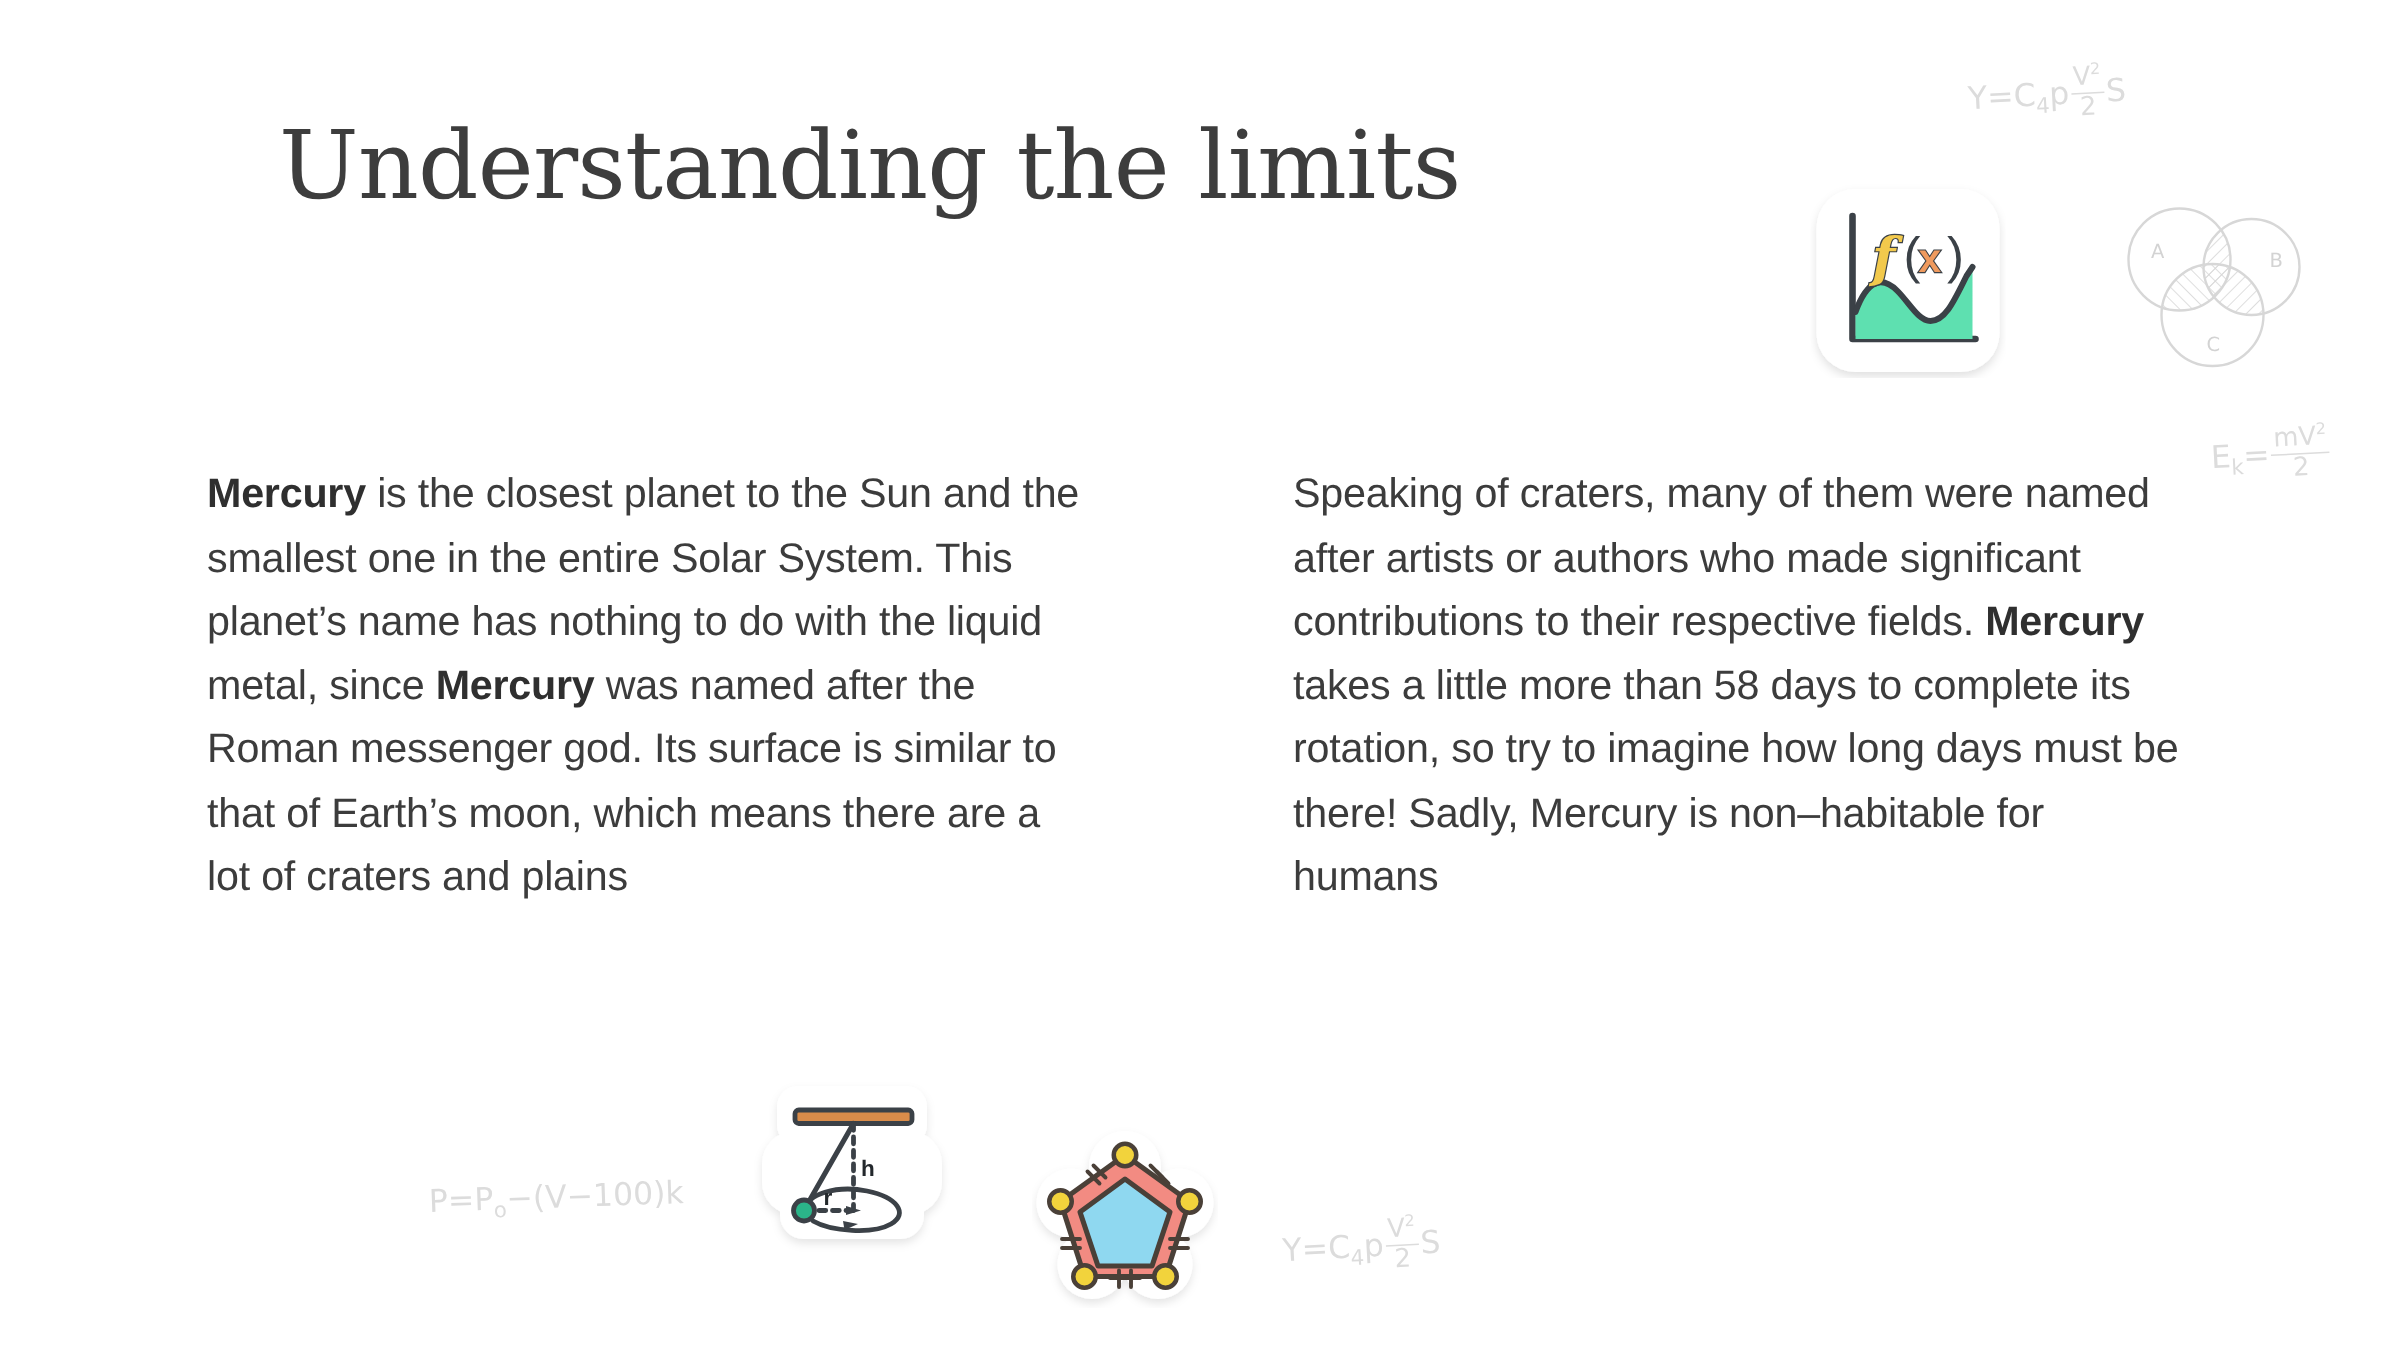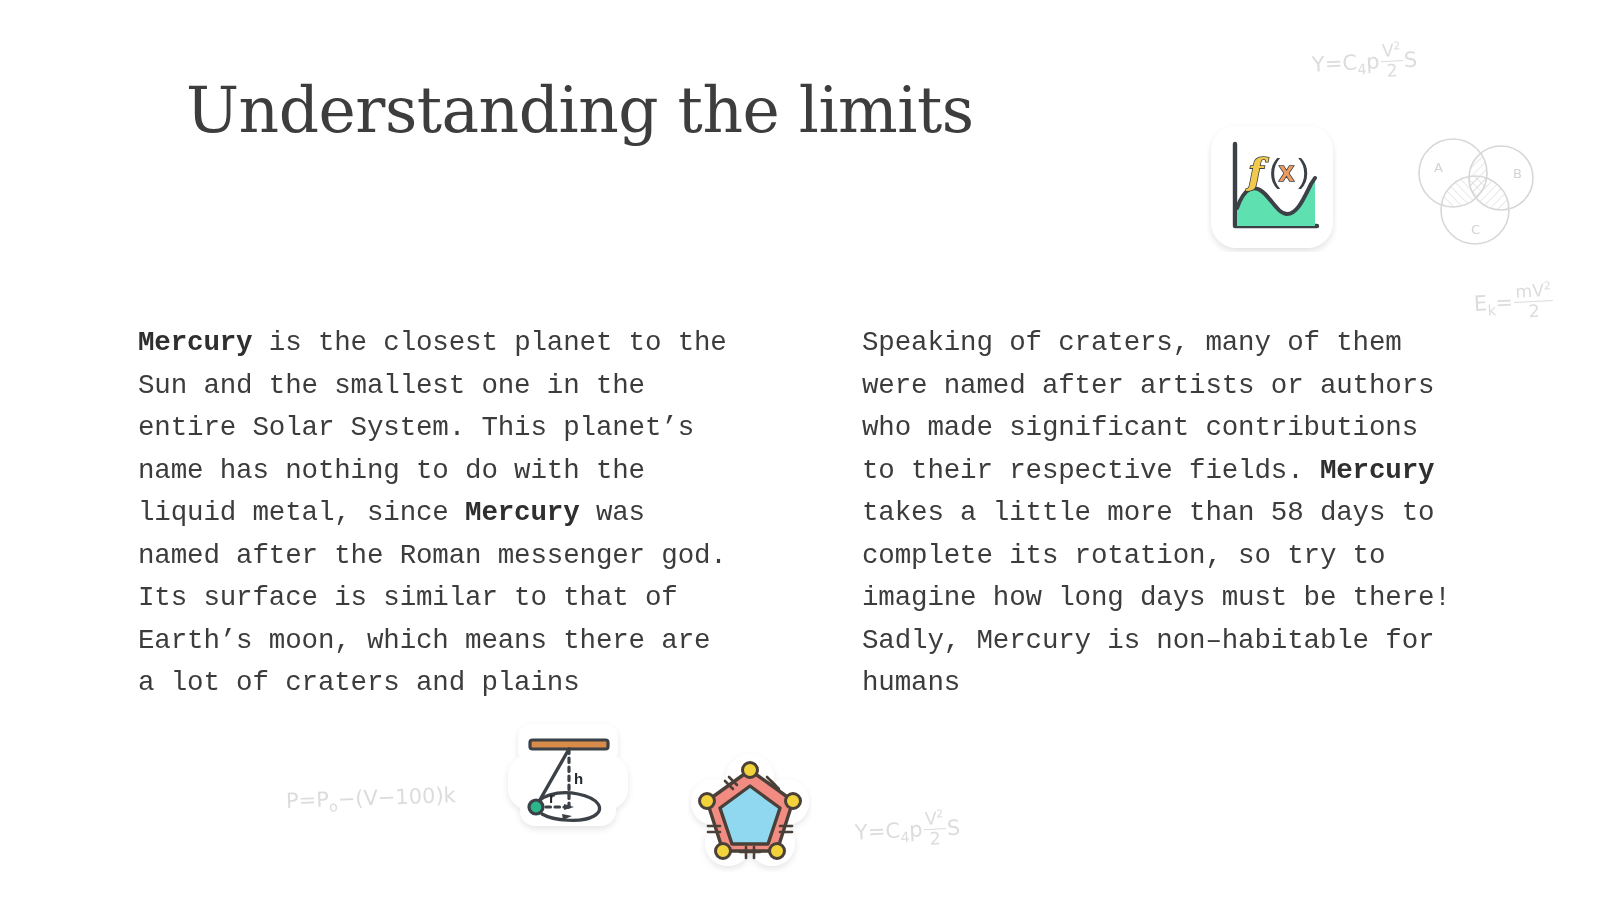--- a/index.html
+++ b/index.html
@@ -28,23 +28,23 @@
     letter-spacing: -0.5px;
     color: #3d3d3d;
     white-space: nowrap;
     line-height: 1.05;
     margin-left: 48px;
   }
 
   
   .body-col {
     position: absolute;
-    top: 322px;
+    top: 308px;
     width: 590px;
-    font-family: Liberation Mono, monospace;
+    font-family: Liberation Sans, sans-serif;
     font-size: 27.5px;
     line-height: 42.5px;
     color: #3c3c3c;
     letter-spacing: -0.15px;
   }
   #col-left  { left: 138px; }
   #col-right { left: 846px; width: 600px; margin-left: 16px; }
   .body-col b { font-weight: 700; color: #2f2f2f; }
 
   

